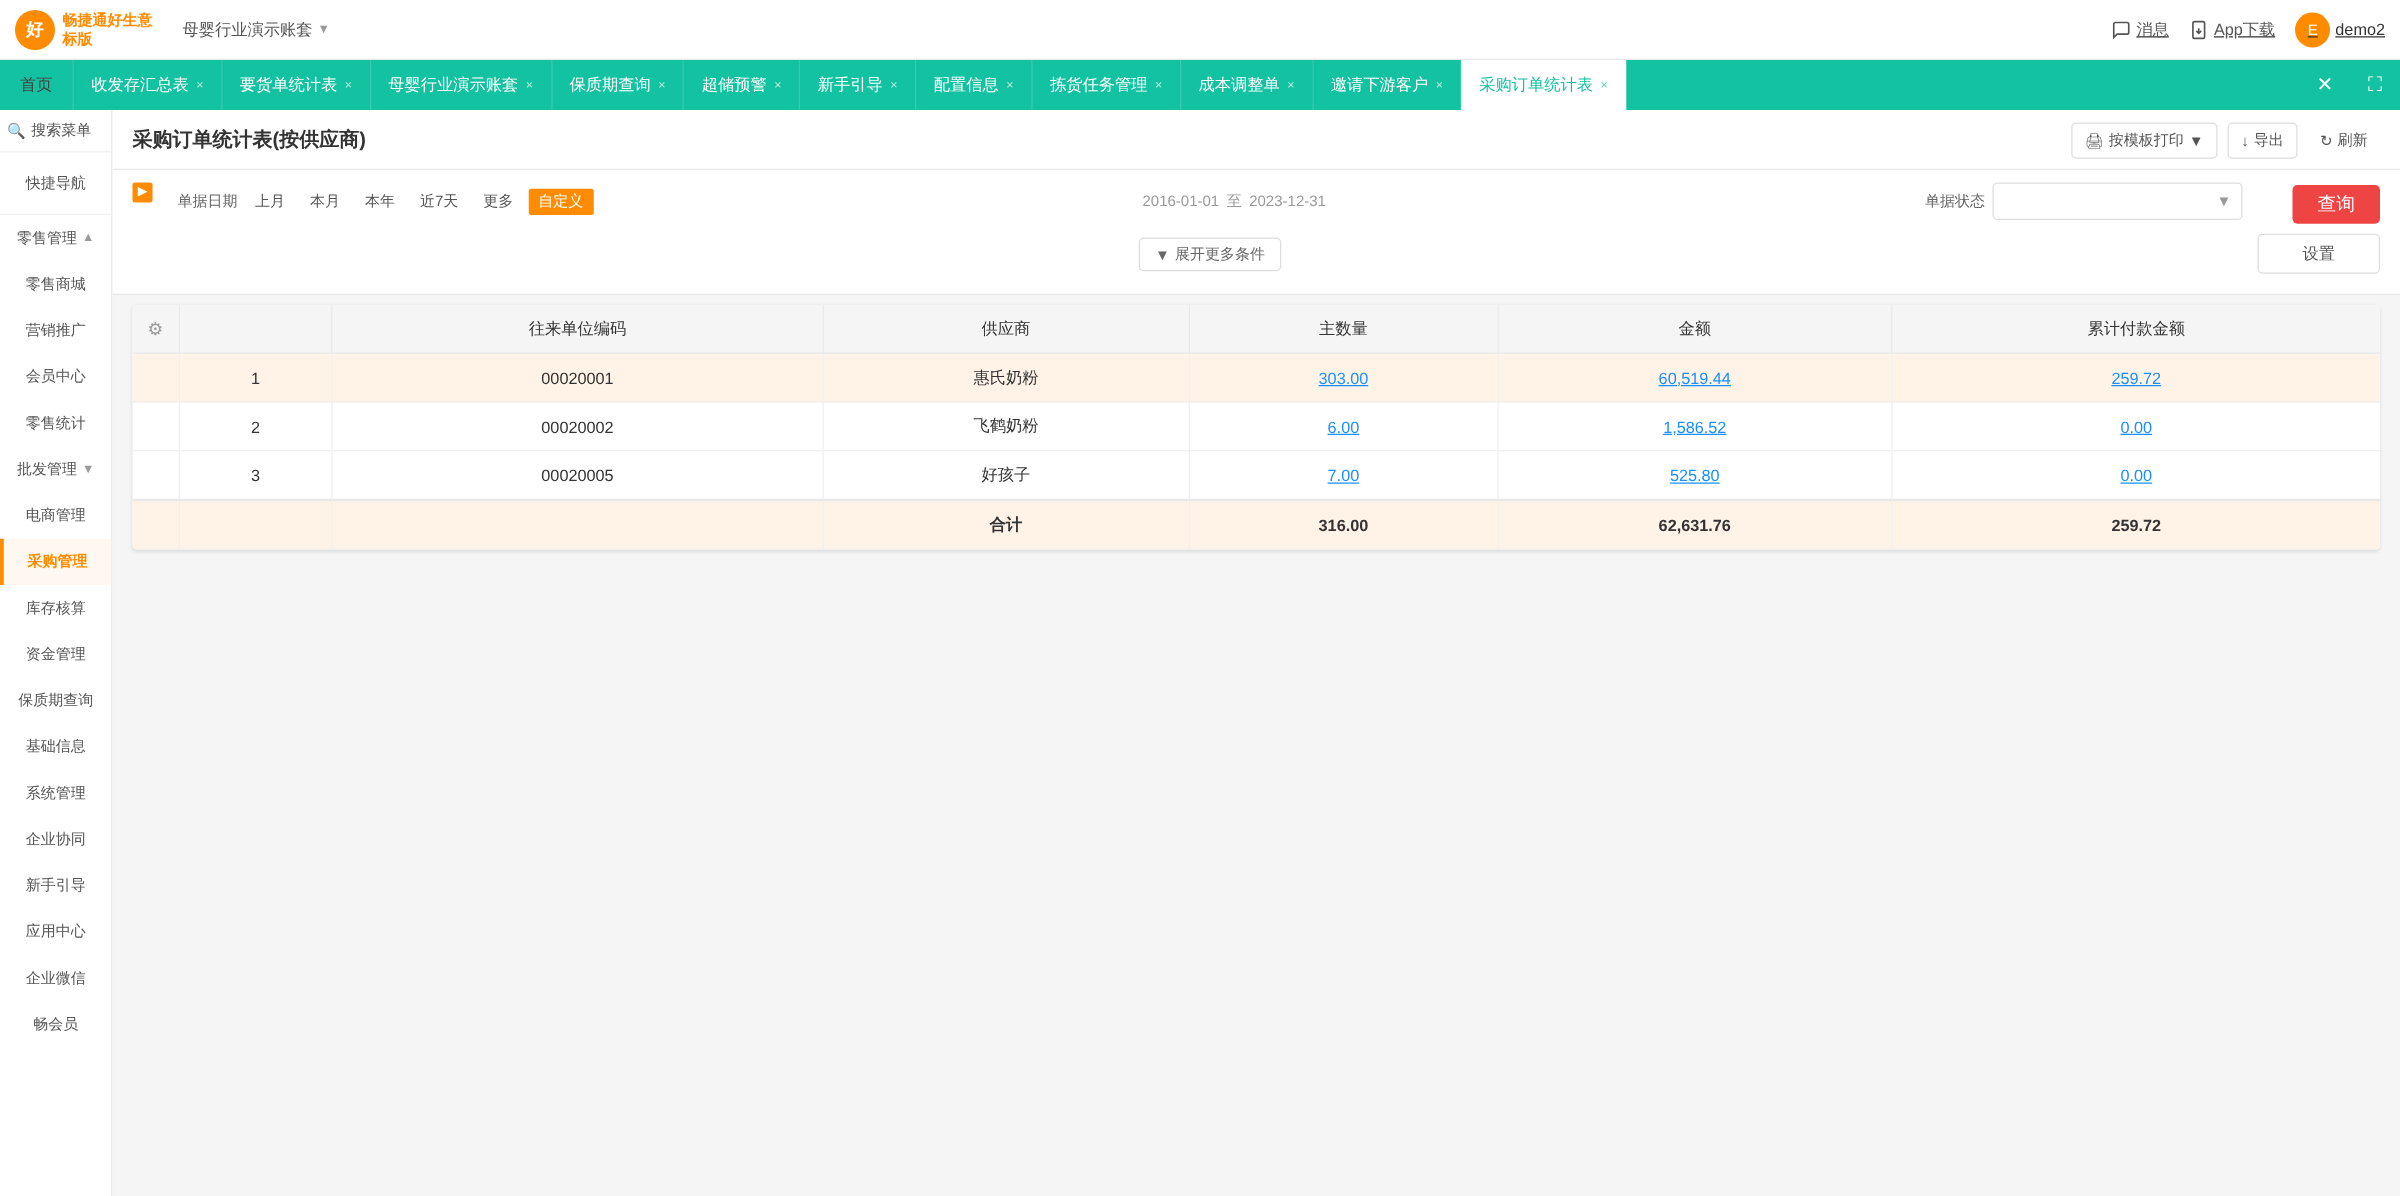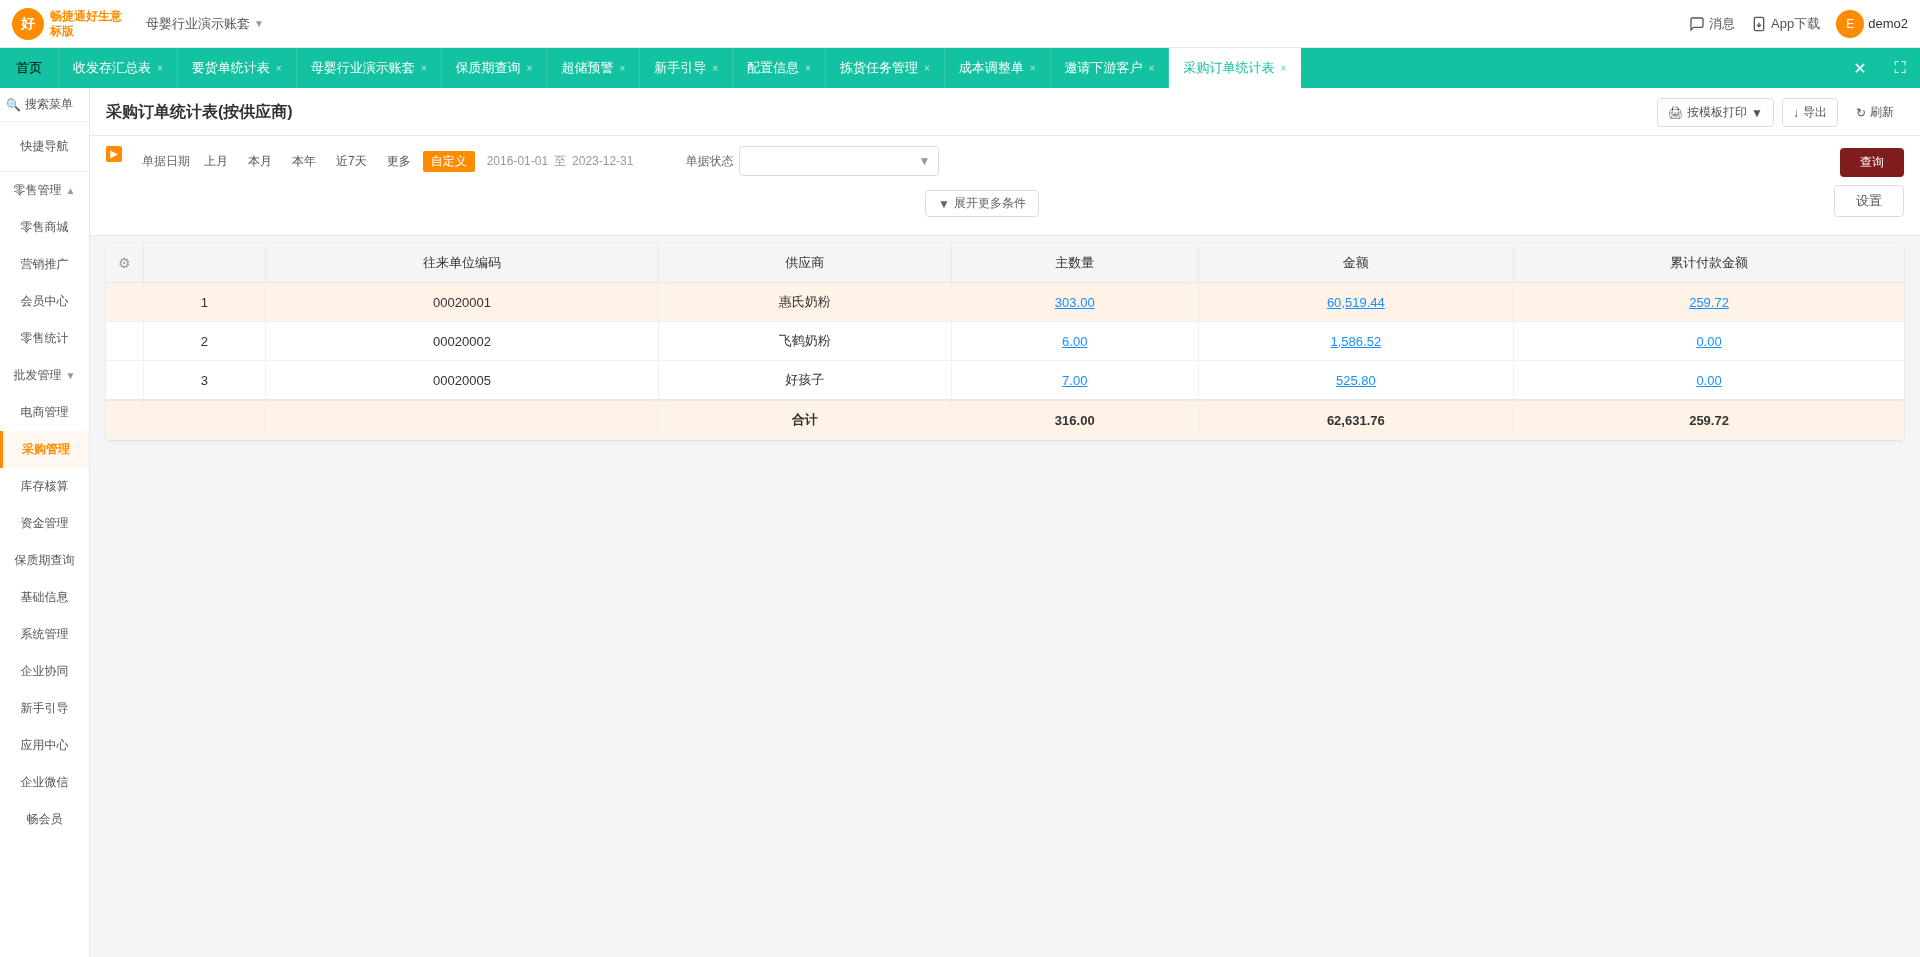--- a/index.html
+++ b/index.html
@@ -6,33 +6,33 @@
     body { font-family: "Microsoft YaHei", "PingFang SC", sans-serif; font-size: 13px; color: #333; background: #f0f2f5; display: flex; flex-direction: column; height: 957px; overflow: hidden; }
 
     
     .top-bar { height: 48px; background: #fff; display: flex; align-items: center; justify-content: space-between; padding: 0 12px; border-bottom: 1px solid #e8e8e8; flex-shrink: 0; }
     .top-bar-left { display: flex; align-items: center; gap: 8px; }
     .logo-area { display: flex; align-items: center; gap: 6px; }
     .logo-icon { width: 32px; height: 32px; background: #ff8c00; border-radius: 50%; display: flex; align-items: center; justify-content: center; color: #fff; font-size: 14px; font-weight: bold; }
     .logo-text { color: #ff8c00; font-size: 12px; font-weight: bold; line-height: 1.2; }
     .workspace-selector { display: flex; align-items: center; gap: 4px; color: #555; font-size: 13px; cursor: pointer; margin-left: 16px; }
     .workspace-selector .chevron { color: #999; font-size: 10px; }
-    .top-bar-right { display: flex; align-items: center; gap: 16px; }
+    .top-bar-right { display: flex; align-items: center; gap: 16px; text-decoration: underline; }
     .top-bar-action { display: flex; align-items: center; gap: 4px; color: #555; font-size: 13px; cursor: pointer; }
     .top-bar-action svg { width: 16px; height: 16px; }
     .user-avatar { width: 28px; height: 28px; border-radius: 50%; background: #ff8c00; display: flex; align-items: center; justify-content: center; color: #fff; font-size: 12px; }
     .user-name { color: #333; font-size: 13px; }
 
     
     .nav-tabs { height: 40px; background: #13c2a0; display: flex; align-items: center; flex-shrink: 0; overflow: hidden; }
     .nav-tab { height: 40px; padding: 0 14px; display: flex; align-items: center; gap: 6px; color: #fff; font-size: 13px; cursor: pointer; white-space: nowrap; position: relative; border-right: 1px solid rgba(255,255,255,0.15); }
     .nav-tab.active { background: #fff; color: #13c2a0; }
     .nav-tab .close-btn { font-size: 10px; color: inherit; opacity: 0.7; }
     .nav-tab.active .close-btn { color: #13c2a0; }
-    .nav-tab-home { padding: 16px 16px; font-size: 13px; color: #000000; }
+    .nav-tab-home { padding: 16px 16px; font-size: 13px; color: #404040; }
     .nav-tabs-end { margin-left: auto; display: flex; align-items: center; }
     .nav-end-btn { width: 40px; height: 40px; display: flex; align-items: center; justify-content: center; color: #fff; cursor: pointer; font-size: 16px; }
 
     
     .main-layout { display: flex; flex: 1; overflow: hidden; }
 
     
     .sidebar { width: 90px; background: #fff; border-right: 1px solid #e8e8e8; display: flex; flex-direction: column; flex-shrink: 0; overflow-y: auto; }
     .sidebar-search { padding: 8px 6px; display: flex; align-items: center; gap: 4px; color: #555; font-size: 12px; cursor: pointer; border-bottom: 1px solid #f0f0f0; }
     .sidebar-nav { padding: 6px 2px; border-bottom: 1px solid #f0f0f0; }
@@ -48,32 +48,32 @@
     .page-header { background: #fff; padding: 10px 16px 0; border-bottom: 1px solid #e8e8e8; flex-shrink: 0; }
     .page-title-row { display: flex; align-items: center; justify-content: space-between; margin-bottom: 8px; }
     .page-title { font-size: 16px; font-weight: bold; color: #333; text-align: center; }
     .page-actions { display: flex; align-items: center; gap: 8px; }
     .btn-print { display: flex; align-items: center; gap: 4px; padding: 5px 10px; border: 1px solid #ddd; border-radius: 4px; background: #fff; color: #555; cursor: pointer; font-size: 12px; }
     .btn-export { display: flex; align-items: center; gap: 4px; padding: 5px 10px; border: 1px solid #ddd; border-radius: 4px; background: #fff; color: #555; cursor: pointer; font-size: 12px; }
     .btn-refresh { display: flex; align-items: center; gap: 4px; padding: 5px 10px; border: none; background: none; color: #555; cursor: pointer; font-size: 12px; }
 
     
     .filter-bar { background: #fff; padding: 10px 16px; border-bottom: 1px solid #e8e8e8; flex-shrink: 0; }
-    .filter-row { display: flex; align-items: center; gap: 12px; flex-wrap: wrap; }
+    .filter-row { display: flex; align-items: center; gap: 12px; flex-wrap: wrap; justify-content: space-between; }
     .filter-item { display: flex; align-items: center; gap: 6px; }
     .filter-label { font-size: 12px; color: #666; white-space: nowrap; }
     .date-shortcuts { display: flex; align-items: center; gap: 4px; }
     .date-shortcut { padding: 2px 8px; font-size: 12px; color: #555; cursor: pointer; border-radius: 2px; }
     .date-badge-custom { padding: 2px 8px; font-size: 12px; background: #ff8c00; color: #fff; border-radius: 2px; cursor: pointer; }
     .date-range-text { font-size: 12px; color: #999; }
     .filter-select { min-width: 180px; height: 30px; border: 1px solid #ddd; border-radius: 4px; padding: 0 8px; font-size: 12px; color: #555; background: #fff; display: flex; align-items: center; justify-content: space-between; cursor: pointer; position: relative; }
     .filter-input { min-width: 200px; height: 30px; border: 1px solid #ddd; border-radius: 4px; padding: 0 8px; font-size: 12px; color: #555; background: #fff; display: flex; align-items: center; justify-content: space-between; cursor: pointer; }
     .more-filters { display: flex; align-items: center; justify-content: center; padding: 8px; }
     .expand-btn { display: flex; align-items: center; gap: 4px; color: #666; font-size: 12px; cursor: pointer; border: 1px solid #ddd; border-radius: 4px; padding: 4px 12px; background: #fff; }
-    .btn-query { padding: 6px 20px; background: #7f1d1d; color: #fff; border: none; border-radius: 4px; font-size: 12px; cursor: pointer; }
+    .btn-query { padding: 6px 20px; background: #ef4444; color: #fff; border: none; border-radius: 4px; font-size: 15px; cursor: pointer; margin-left: 28px; }
     .btn-settings { padding: 6px 16px; background: #fff; color: #555; border: 1px solid #ddd; border-radius: 4px; font-size: 13px; cursor: pointer; margin-top: 4px; width: 100%; }
 
     
     .table-container { flex: 1; overflow: auto; padding: 8px 16px; }
     .data-table { width: 100%; border-collapse: collapse; background: #fff; border-radius: 4px; overflow: hidden; box-shadow: 0 1px 3px rgba(0,0,0,0.1); }
     .data-table thead tr { background: #f5f5f5; }
     .data-table th { padding: 10px 12px; text-align: center; font-size: 13px; color: #333; font-weight: normal; border-bottom: 1px solid #e8e8e8; border-right: 1px solid #e8e8e8; white-space: nowrap; }
     .data-table th:last-child { border-right: none; }
     .data-table td { padding: 10px 12px; text-align: center; font-size: 13px; color: #333; border-bottom: 1px solid #f0f0f0; border-right: 1px solid #f0f0f0; }
     .data-table td:last-child { border-right: none; }

